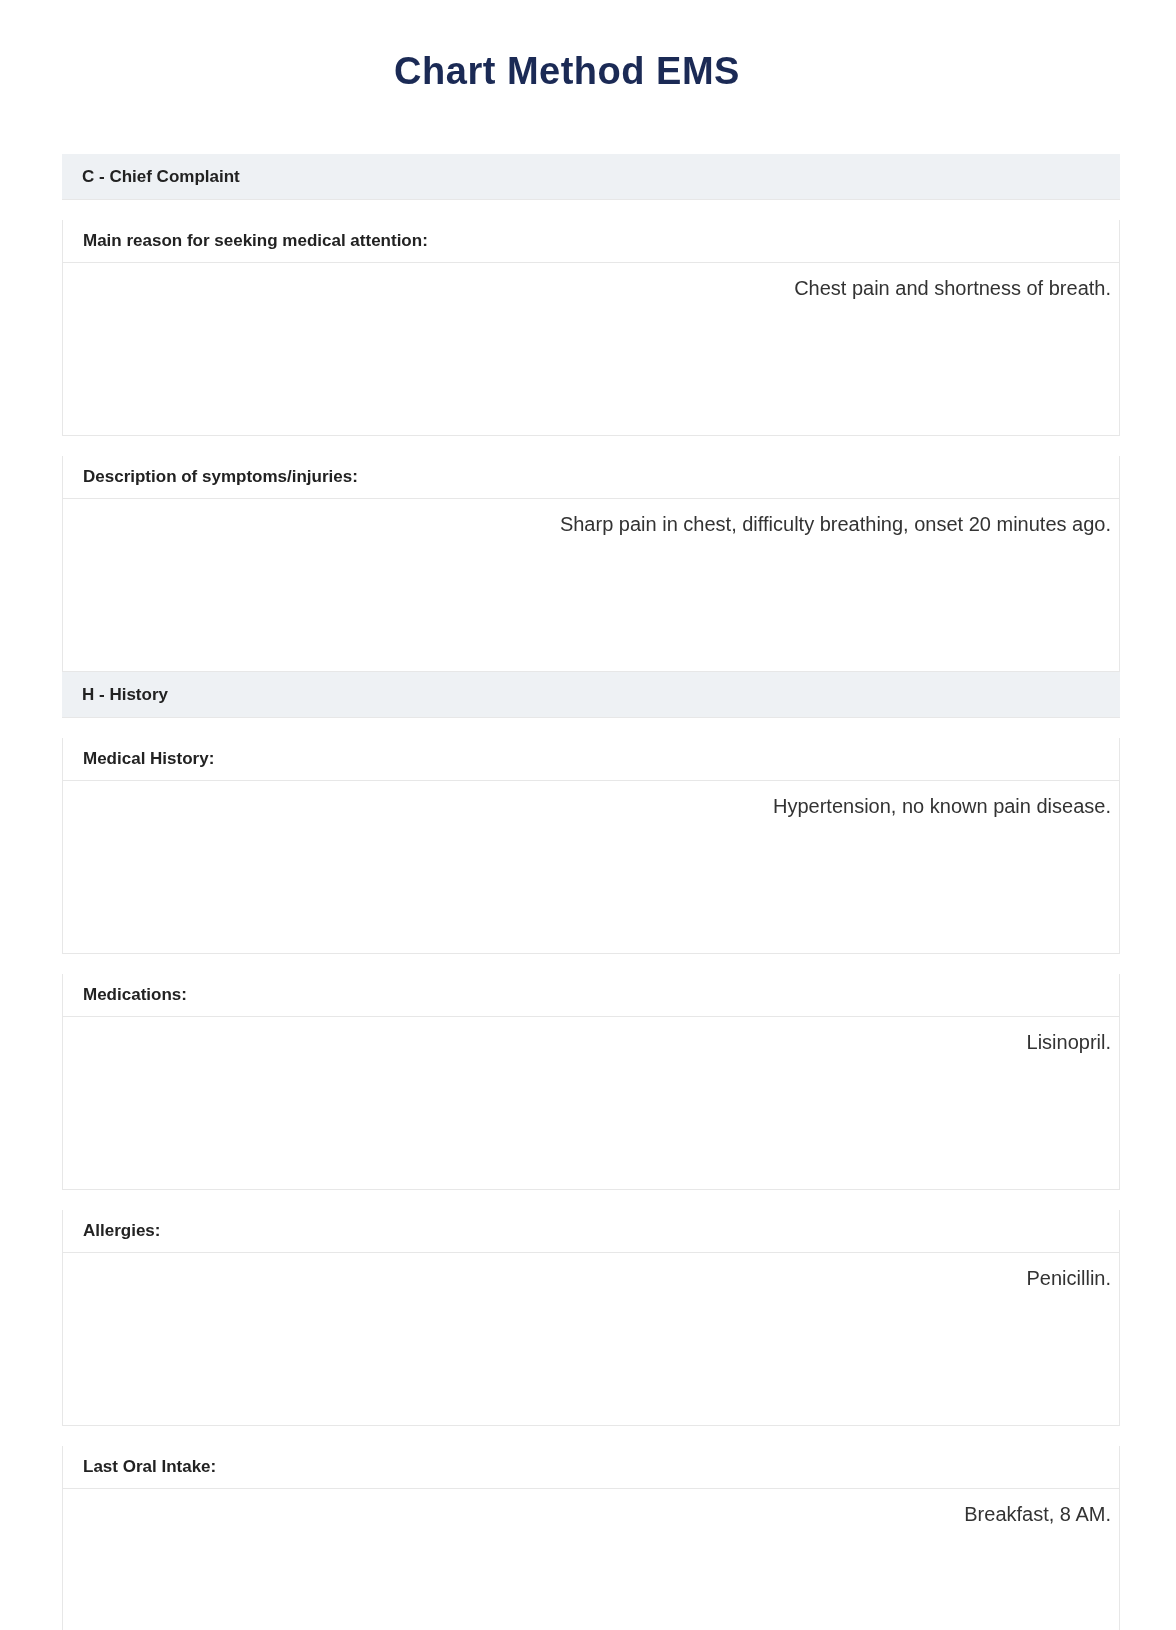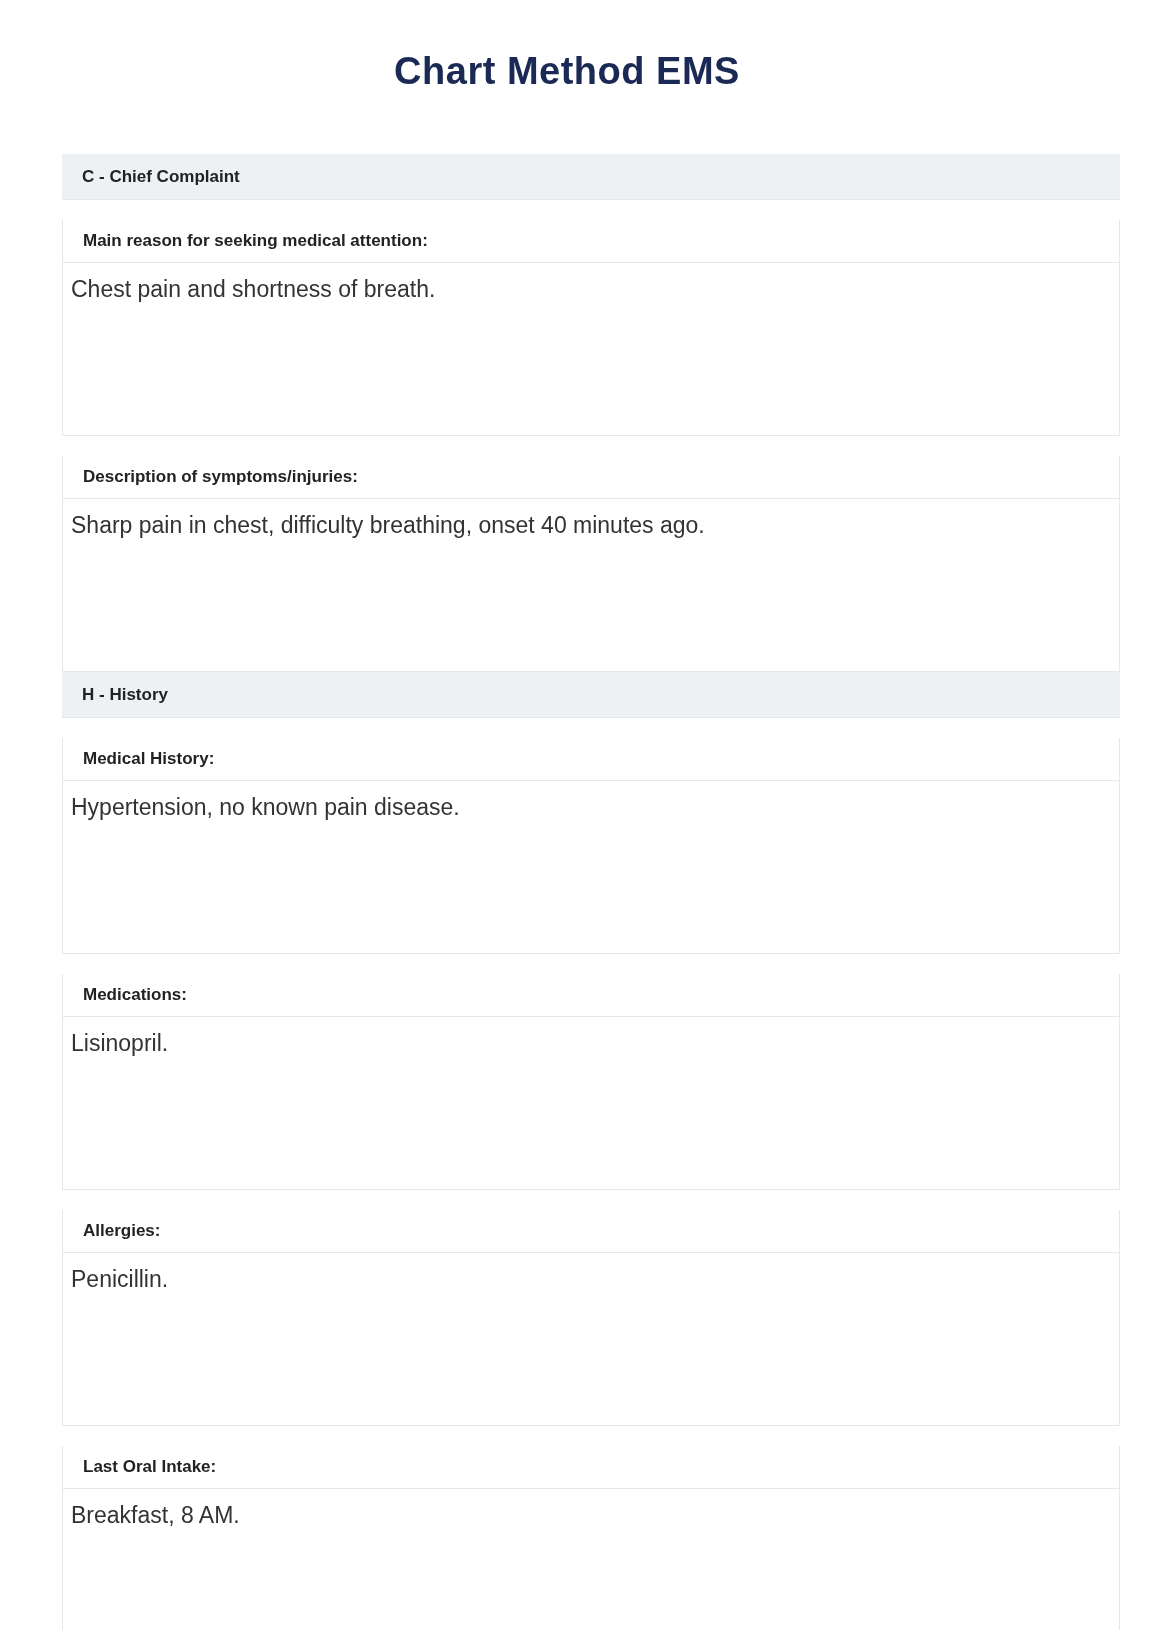--- a/index.html
+++ b/index.html
@@ -65,23 +65,24 @@
     margin-top: 20px;
   }
 
   .field-value {
     height: 173px;
     padding: 12px 8px;
     background: #ffffff;
     border-left: 1px solid var(--border_color, #e7e7e7);
     border-right: 1px solid var(--border_color, #e7e7e7);
     border-bottom: 1px solid var(--border_color, #e7e7e7);
-    font-size: 23px;
+    font-size: 20px;
     line-height: 1.3;
     color: var(--value_color, #333333);
+    text-align: right;
   }
 
   .field-value.last {
     height: 208px;
   }
 </style>
 </head>
 <body>
 
 <div class="doc">
@@ -95,21 +96,21 @@
     </div>
 
     <div class="field-label">
       <span>Main reason for seeking medical attention:</span>
     </div>
     <div class="field-value">Chest pain and shortness of breath.</div>
 
     <div class="field-label">
       <span>Description of symptoms/injuries:</span>
     </div>
-    <div class="field-value">Sharp pain in chest, difficulty breathing, onset 40 minutes ago.</div>
+    <div class="field-value">Sharp pain in chest, difficulty breathing, onset 20 minutes ago.</div>
 
     <div class="section-header">
       <span>H - History</span>
     </div>
 
     <div class="field-label">
       <span>Medical History:</span>
     </div>
     <div class="field-value">Hypertension, no known pain disease.</div>
 

